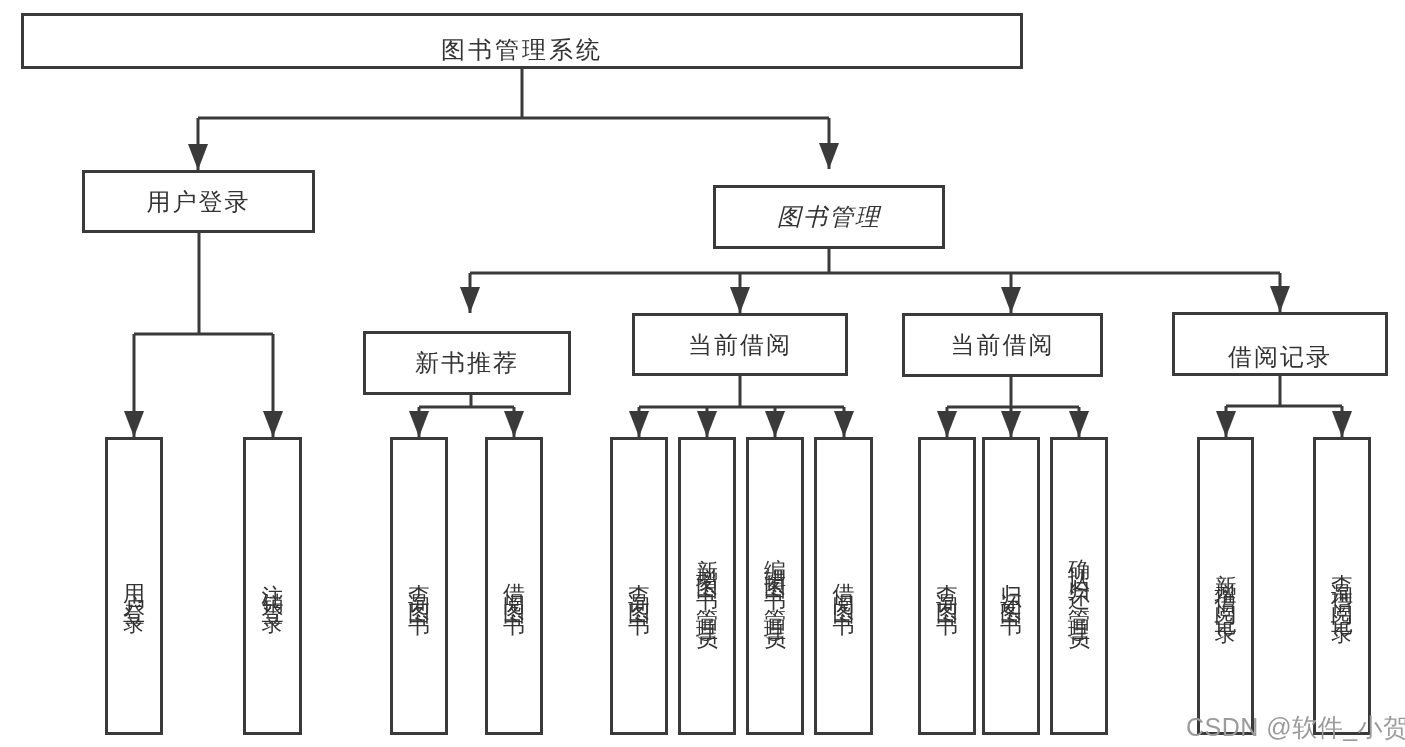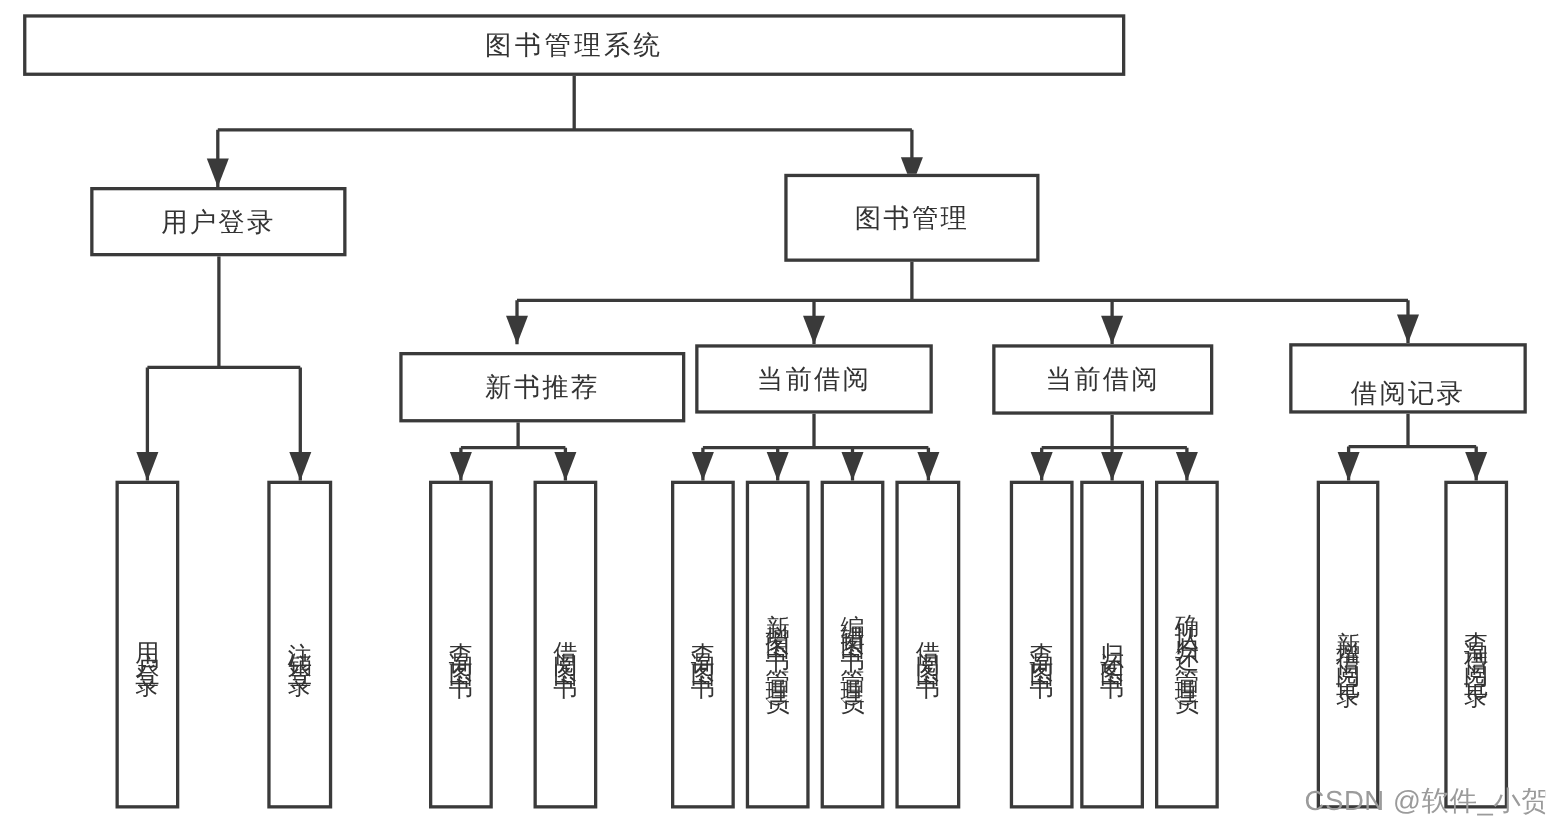--- a/index.html
+++ b/index.html
@@ -28,20 +28,21 @@
     justify-content: center;
     z-index: 2;
     color: #333333;
   }
   .hbox {
     font-size: 24px;
     letter-spacing: 2px;
   }
   .root-box {
     letter-spacing: 3px;
+    align-items: flex-end;
   }
   .vbox span {
     writing-mode: vertical-rl;
     text-orientation: mixed;
     font-size: 22px;
     letter-spacing: 10px;
     line-height: 1;
     color: #333333;
   }
   .watermark {
@@ -117,25 +118,25 @@
     </g>
   </svg>
 
   <div class="node hbox root-box" style="left:21px; top:13px; width:1002px; height:56px;">
     <span>图书管理系统</span>
   </div>
 
   <div class="node hbox" style="left:82px; top:170px; width:233px; height:63px;">
     <span>用户登录</span>
   </div>
-  <div class="node hbox" style="left:713px; top:158px; width:232px; height:80px;">
+  <div class="node hbox" style="left:713px; top:185px; width:232px; height:64px;font-style:italic;">
     <span>图书管理</span>
   </div>
 
-  <div class="node hbox" style="left:363px; top:320px; width:260px; height:64px;">
+  <div class="node hbox" style="left:363px; top:331px; width:208px; height:64px;">
     <span>新书推荐</span>
   </div>
   <div class="node hbox" style="left:632px; top:313px; width:216px; height:63px;">
     <span>当前借阅</span>
   </div>
   <div class="node hbox" style="left:902px; top:313px; width:201px; height:64px;">
     <span>当前借阅</span>
   </div>
   <div class="node hbox" style="left:1172px; top:312px; width:216px; height:64px;align-items:flex-end;">
     <span>借阅记录</span>

